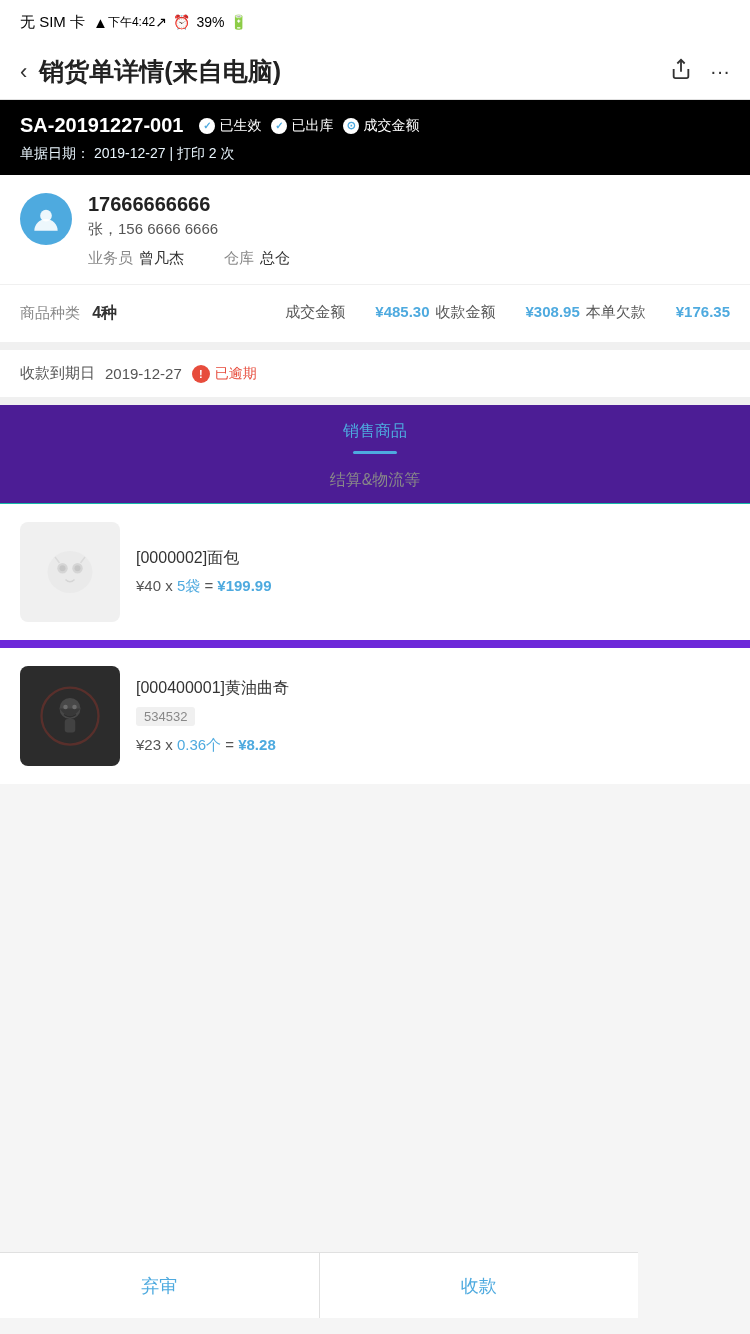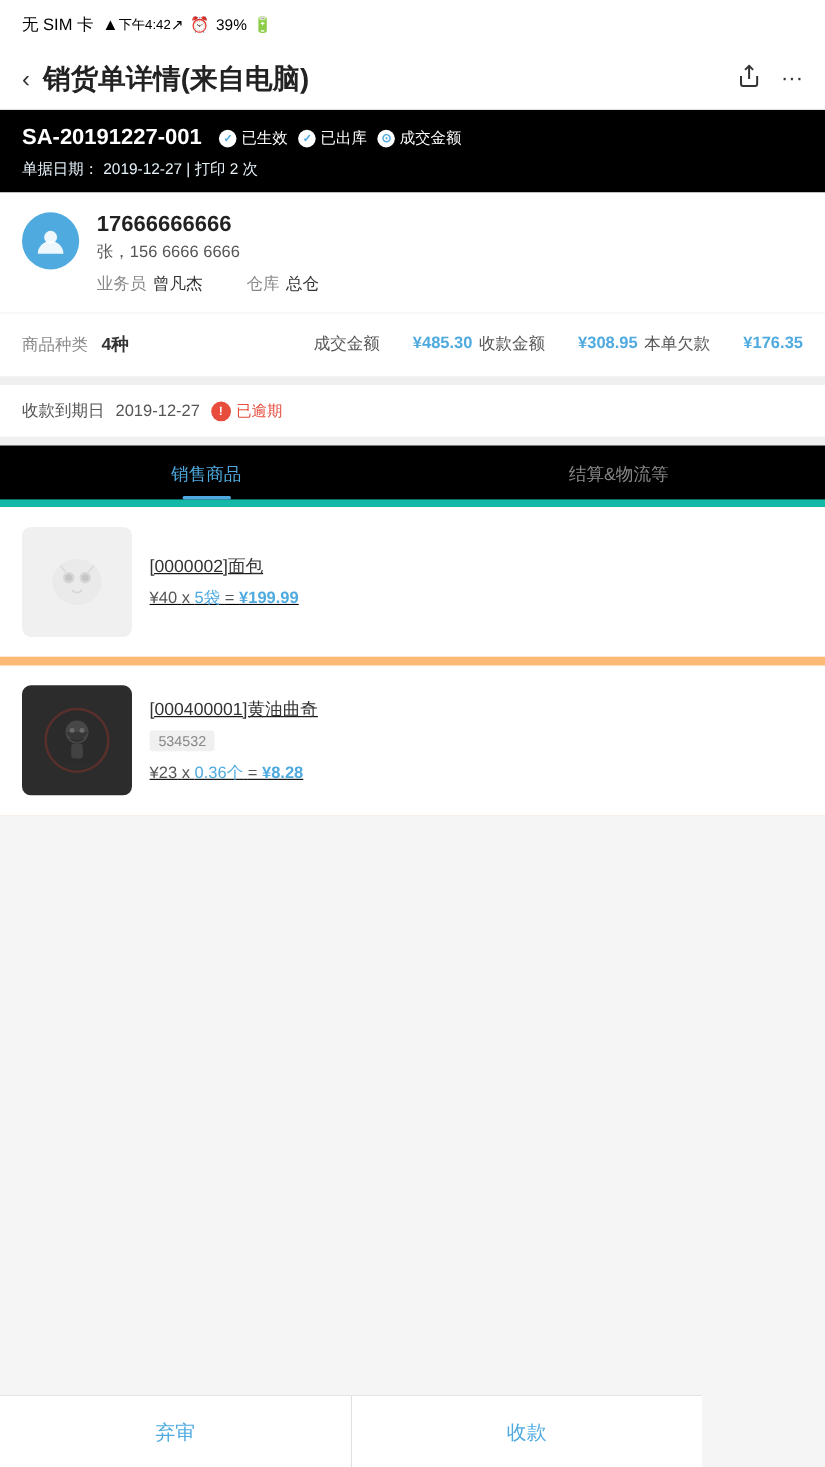--- a/index.html
+++ b/index.html
@@ -195,23 +195,24 @@
       color: #fff;
       display: inline-flex;
       align-items: center;
       justify-content: center;
       font-size: 11px;
       font-weight: 700;
     }
 
     
     .tabs-section {
-      background: #000000;
-      display: flex;
-      border-bottom: 7px solid #14b8a6;
+      background: #4c1d95;
+      display: flex;
+      border-bottom: 1px solid #14b8a6;
+      flex-direction: column;
     }
     .tab-item {
       flex: 1;
       text-align: center;
       padding: 16px 0 12px;
       font-size: 16px;
       color: #888;
       position: relative;
       cursor: pointer;
     }
@@ -225,22 +226,21 @@
       left: 50%;
       transform: translateX(-50%);
       width: 44px;
       height: 3px;
       background: #4eaadf;
       border-radius: 2px;
     }
 
     
     .product-list {
-      background: #fdba74;
-      text-decoration: underline;
+      background: #6d28d9;
     }
     .product-item {
       background: #fff;
       margin-bottom: 8px;
       padding: 18px 20px;
       display: flex;
       align-items: center;
       gap: 16px;
     }
     .product-thumb {
@@ -277,21 +277,21 @@
     .product-price {
       font-size: 15px;
       color: #555;
     }
     .product-price .qty { color: #4eaadf; font-weight: 500; }
     .product-price .total { color: #4eaadf; font-weight: 700; }
 
     
     .bottom-bar {
       position: fixed;
-      bottom: 0;
+      bottom: 16px;
       left: 0;
       width: 638px;
       height: 66px;
       background: #fff;
       border-top: 1px solid #e0e0e0;
       display: flex;
     }
     .bottom-btn {
       flex: 1;
       display: flex;

